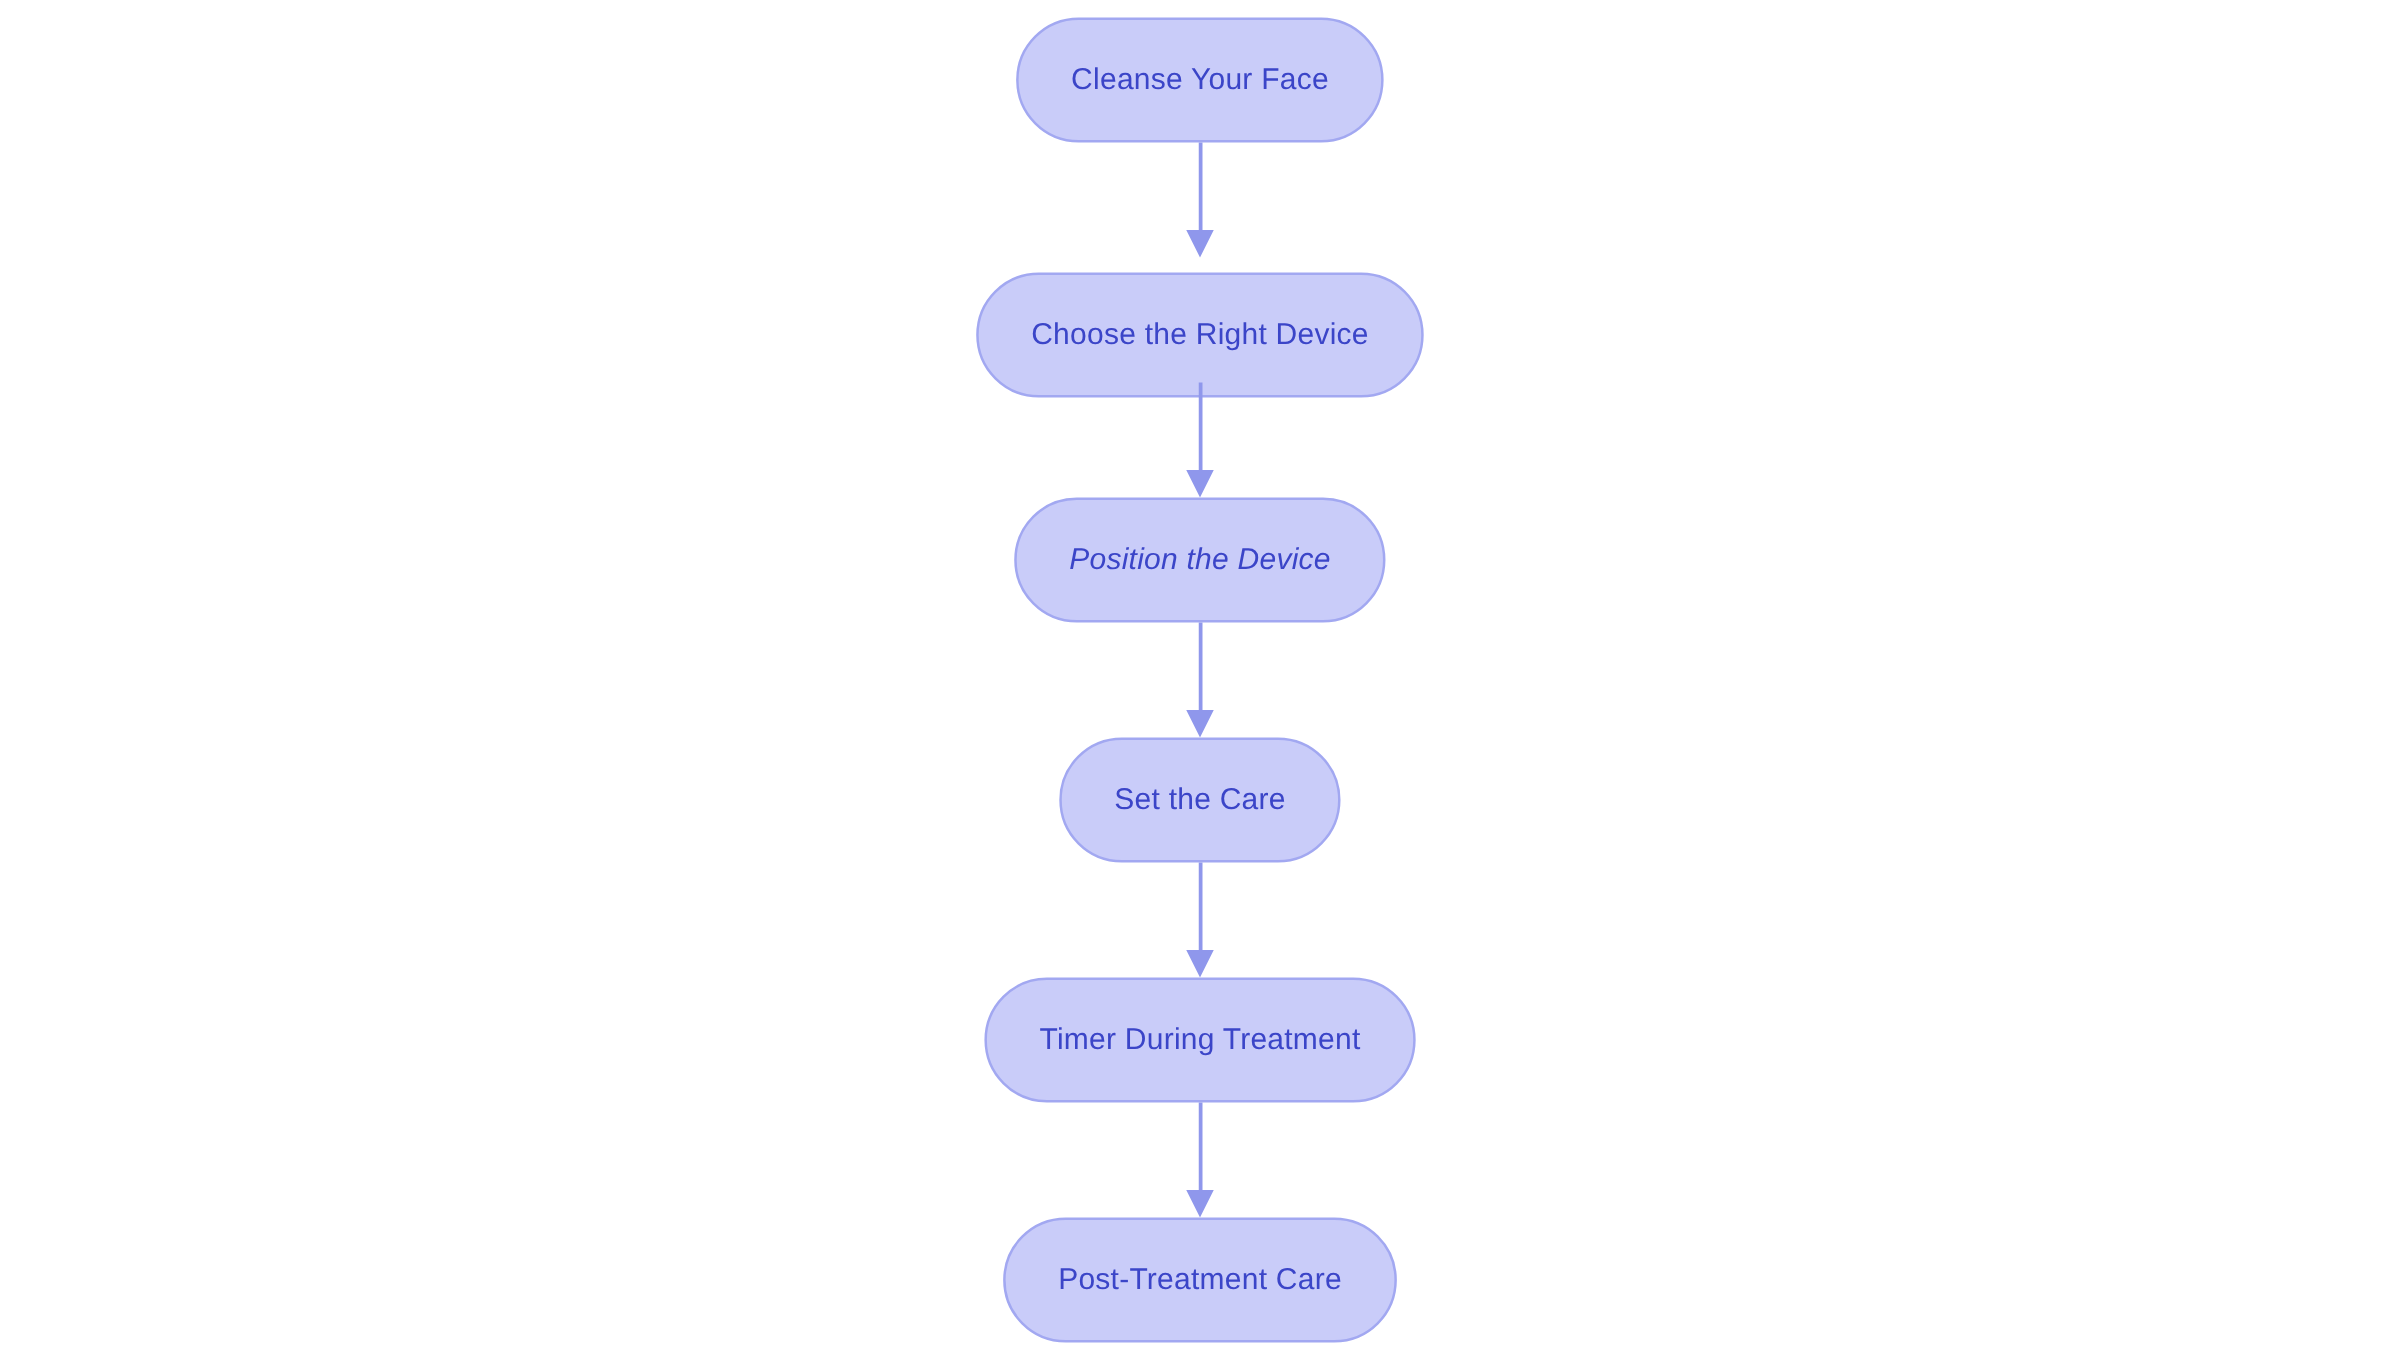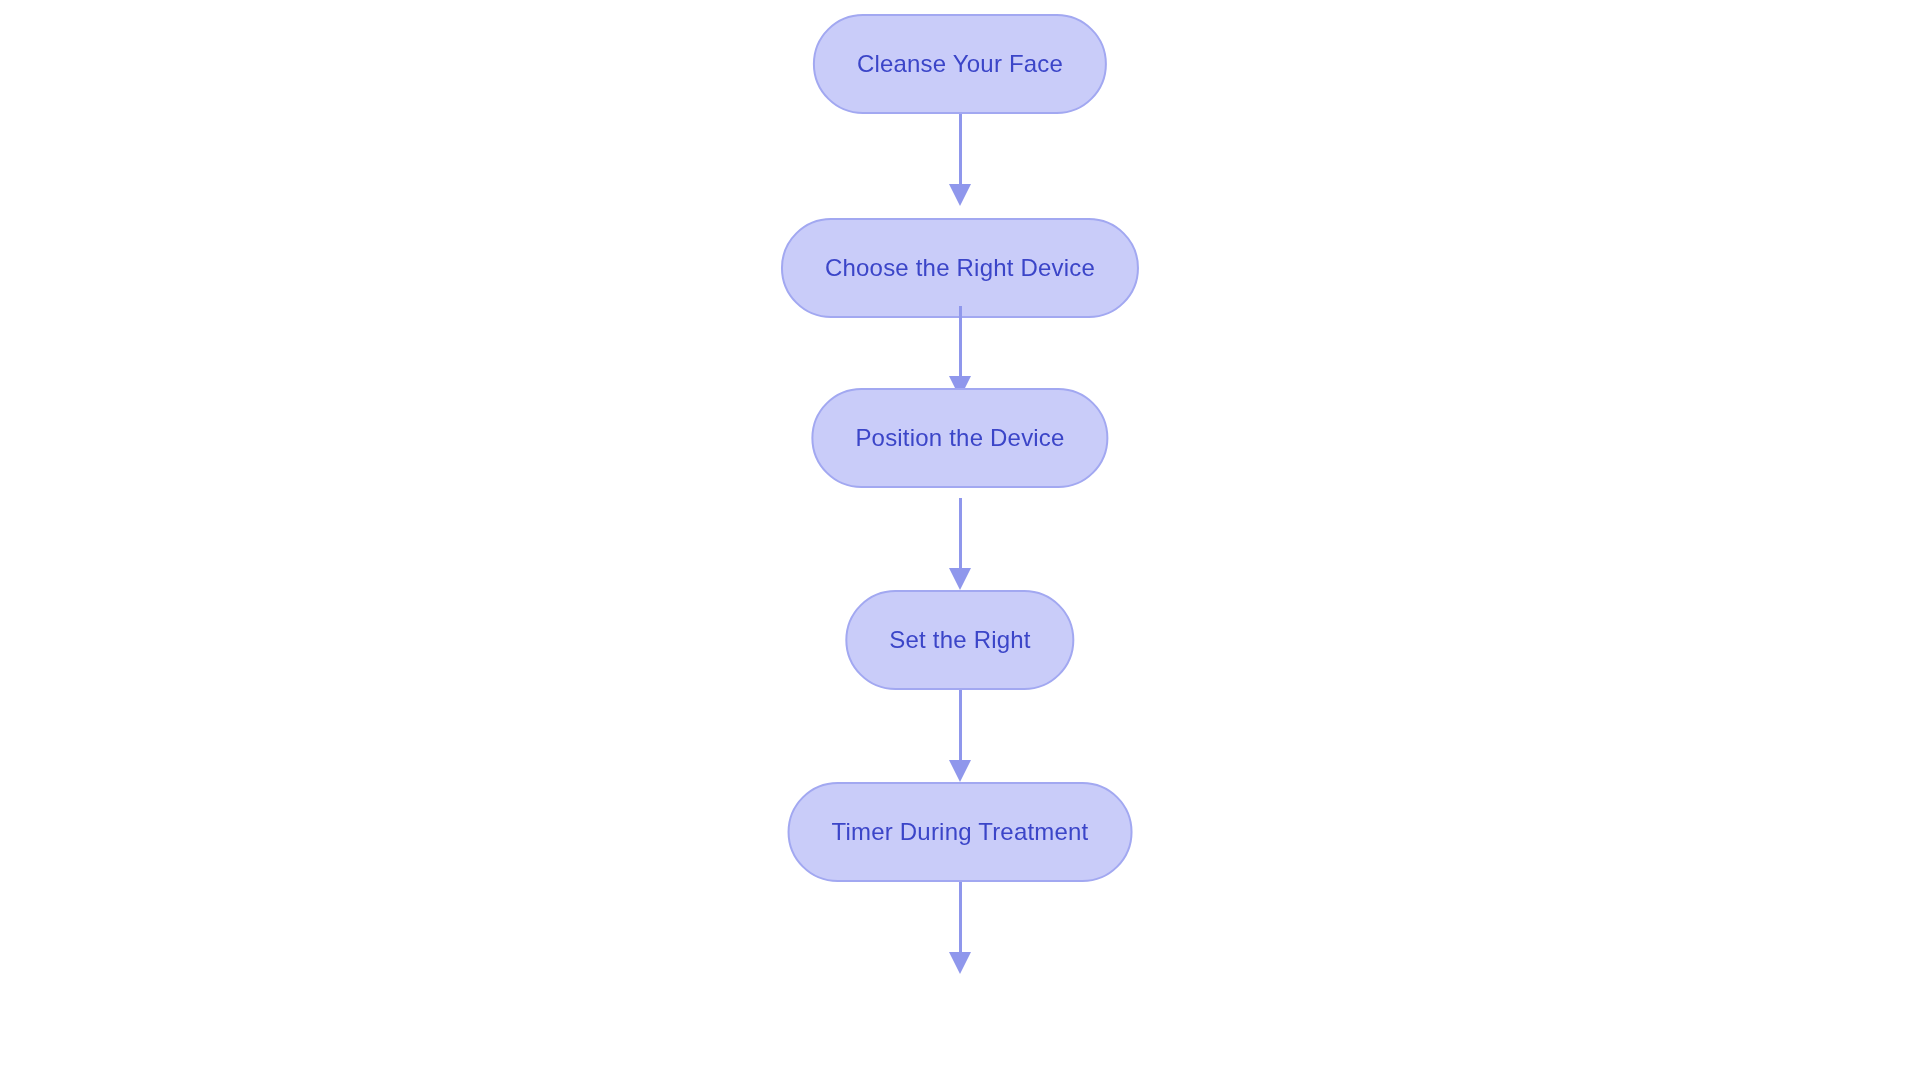--- a/index.html
+++ b/index.html
@@ -60,21 +60,21 @@
     height: 0;
     border-left: 11px solid transparent;
     border-right: 11px solid transparent;
     border-top: 22px solid var(--arrow);
   }
   
   #node-0 { top: 14px; }
   #conn-0 { top: 114px; }
   #node-1 { top: 218px; }
   #conn-1 { top: 306px; }
-  #node-2 { top: 388px; }
+  #node-2 { top: 398px; font-style: italic; }
   #conn-2 { top: 498px; }
   #node-3 { top: 590px; }
   #conn-3 { top: 690px; }
   #node-4 { top: 782px; }
   #conn-4 { top: 882px; }
   #node-5 { top: 974px; }
 </style>
 </head>
 <body>
 
@@ -101,31 +101,34 @@
   <div class="flow-node" id="node-2">
     <span>Position the Device</span>
   </div>
 
   <div class="connector" id="conn-2">
     <div class="line"></div>
     <div class="arrowhead"></div>
   </div>
 
   <div class="flow-node" id="node-3">
-    <span>Set the Right</span>
+    <span>Set the Care</span>
   </div>
 
   <div class="connector" id="conn-3">
     <div class="line"></div>
     <div class="arrowhead"></div>
   </div>
 
   <div class="flow-node" id="node-4">
     <span>Timer During Treatment</span>
   </div>
 
   <div class="connector" id="conn-4">
     <div class="line"></div>
     <div class="arrowhead"></div>
   </div>
 
+  <div class="flow-node" id="node-5">
+    <span>Post-Treatment Care</span>
+  </div>
 
 </div>
 
 </body></html>

